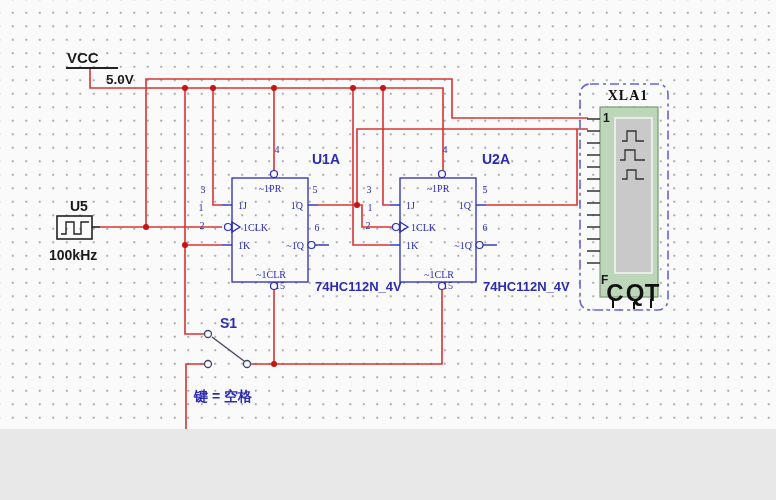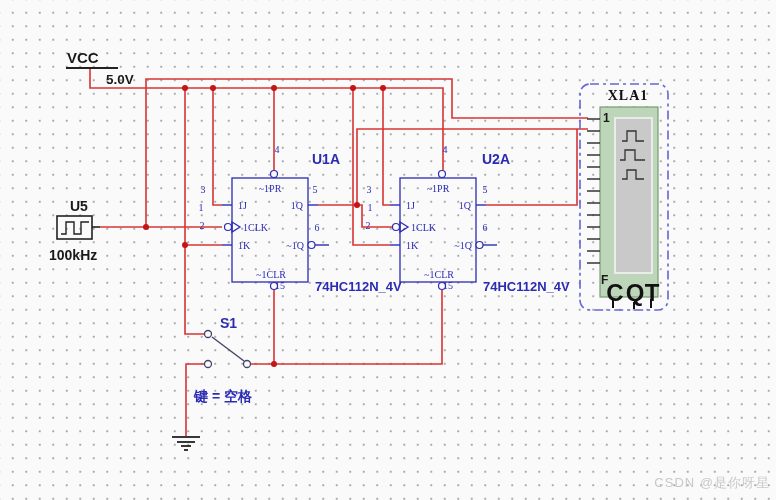--- a/index.html
+++ b/index.html
@@ -1,17 +1,17 @@
 <!DOCTYPE html>
 <html><head>
 <meta charset="utf-8">
 <style>
   html,body{margin:0;padding:0;background:#e8e8e8;}
   .canvas{
-    position:relative;width:776px;height:500px;overflow:hidden;
+    position:relative;width:776px;height:429px;overflow:hidden;
     background-color:#fafafa;
     background-image:radial-gradient(circle,#a9a9a9 0.8px,rgba(0,0,0,0) 1.2px);
     background-size:13.5px 13.5px;
     background-position:6px 6px;
     font-family:"Liberation Sans",sans-serif;
   }
   svg{position:absolute;left:0;top:0;}
   .wire{stroke:#d83434;stroke-width:1.6;fill:none;}
   .stub{stroke:#2b2bb4;stroke-width:1.4;fill:none;}
   .box{stroke:#2b2bb4;stroke-width:1.3;fill:none;}
@@ -200,14 +200,13 @@
     <text class="cqt" x="635" y="301" text-anchor="middle">Q</text>
     <text class="cqt" x="652" y="301" text-anchor="middle">T</text>
     <g stroke="#111" stroke-width="2">
       <line x1="613" y1="299" x2="613" y2="308"></line>
       <line x1="634" y1="302" x2="634" y2="309"></line>
       <line x1="651" y1="299" x2="651" y2="308"></line>
     </g>
   </g>
 </svg>
 
-<div class="watermark">CSDN @是你呀星</div>
 </div>
 
 </body></html>

